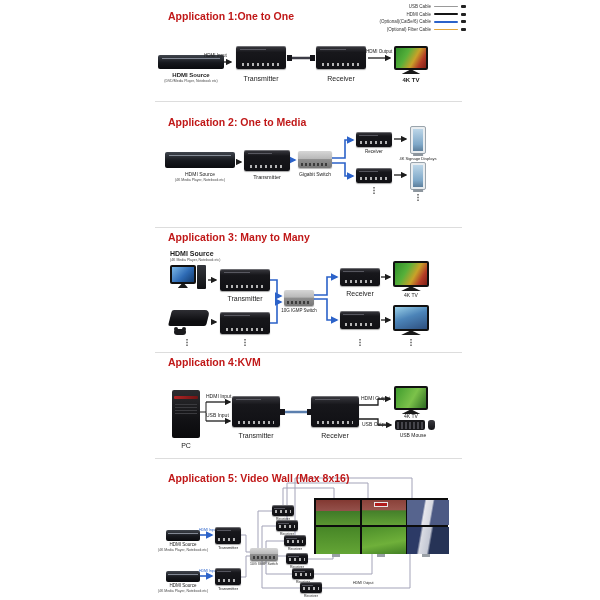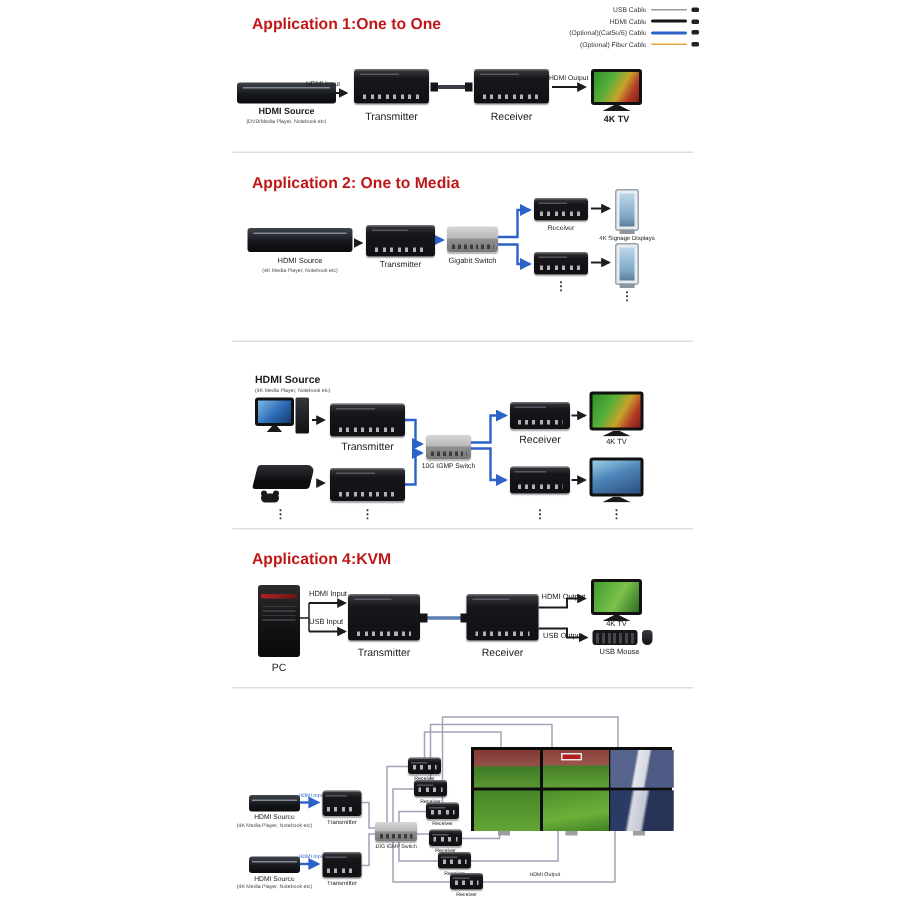--- a/index.html
+++ b/index.html
@@ -213,20 +213,21 @@
     </div>
   <div class="lb c f4" style="left:418px;top:157px">4K Signage Displays</div>
   <div class="dev ext" style="left:356px;top:168px;width:36px;height:15px"></div>
   <div class="dev signage" style="left:410px;top:162px;width:16px;height:28px">
       <div class="scr"></div>
     </div>
   <div class="dots c" style="left:374px;top:187px">⋮</div>
   <div class="dots c" style="left:418px;top:194px">⋮</div>
   <div class="divider" style="top:227px"></div>
 
+  <div class="ttl" style="left:168px;top:231px">Application 3: Many to Many</div>
   <div class="lb f7" style="left:170px;top:250px;font-weight:bold">HDMI Source</div>
   <div class="lb f35 sub" style="left:170px;top:259px">(4K Media Player, Notebook etc)</div>
   <div class="dev pcgrp" style="left:170px;top:265px;width:36px;height:26px">
     <div class="mon">
         <div class="mscr"></div>
       </div>
     <div class="twr"></div>
   </div>
   <div class="dev ext" style="left:220px;top:269px;width:50px;height:22px"></div>
   <div class="lb c f7" style="left:245px;top:295px">Transmitter</div>
@@ -244,40 +245,41 @@
   <div class="dev ext" style="left:340px;top:311px;width:40px;height:18px"></div>
   <div class="dev tv" style="left:393px;top:305px;width:36px;height:26px">
       <div class="scr s-blue"></div>
     </div>
   <div class="dots c" style="left:187px;top:339px">⋮</div>
   <div class="dots c" style="left:245px;top:339px">⋮</div>
   <div class="dots c" style="left:360px;top:339px">⋮</div>
   <div class="dots c" style="left:411px;top:339px">⋮</div>
   <div class="divider" style="top:352px"></div>
 
-  <div class="ttl" style="left:168px;top:367px">Application 4:KVM</div>
+  <div class="ttl" style="left:168px;top:356px">Application 4:KVM</div>
   <div class="dev tower" style="left:172px;top:390px;width:28px;height:48px"></div>
   <div class="lb c f7" style="left:186px;top:442px">PC</div>
   <div class="lb f5" style="left:206px;top:394px">HDMI Input</div>
   <div class="lb f5" style="left:206px;top:413px">USB Input</div>
   <div class="dev ext" style="left:232px;top:396px;width:48px;height:31px"></div>
   <div class="lb c f7" style="left:256px;top:432px">Transmitter</div>
   <div class="dev ext" style="left:311px;top:396px;width:48px;height:31px"></div>
   <div class="lb c f7" style="left:335px;top:432px">Receiver</div>
   <div class="lb f5" style="left:361px;top:396px">HDMI Output</div>
   <div class="lb f5" style="left:362px;top:422px">USB Output</div>
   <div class="dev tv" style="left:394px;top:386px;width:34px;height:24px">
       <div class="scr s-green"></div>
     </div>
   <div class="lb c f5" style="left:411px;top:414px">4K TV</div>
   <div class="dev keyboard" style="left:395px;top:420px;width:30px;height:10px"></div>
   <div class="dev mouse" style="left:428px;top:420px;width:7px;height:10px"></div>
   <div class="lb c f5" style="left:413px;top:433px">USB Mouse</div>
   <div class="divider" style="top:458px"></div>
 
+  <div class="ttl" style="left:168px;top:472px">Application 5: Video Wall (Max 8x16)</div>
 
   <div class="wall" style="left:314px;top:498px;width:134px;height:56px">
     <div class="t t11"></div>
     <div class="t t12"></div>
     <div class="t t13"></div>
     <div class="t t21"></div>
     <div class="t t22"></div>
     <div class="t t23"></div>
     <div class="foot" style="left:18px"></div>
     <div class="foot" style="left:63px"></div>

